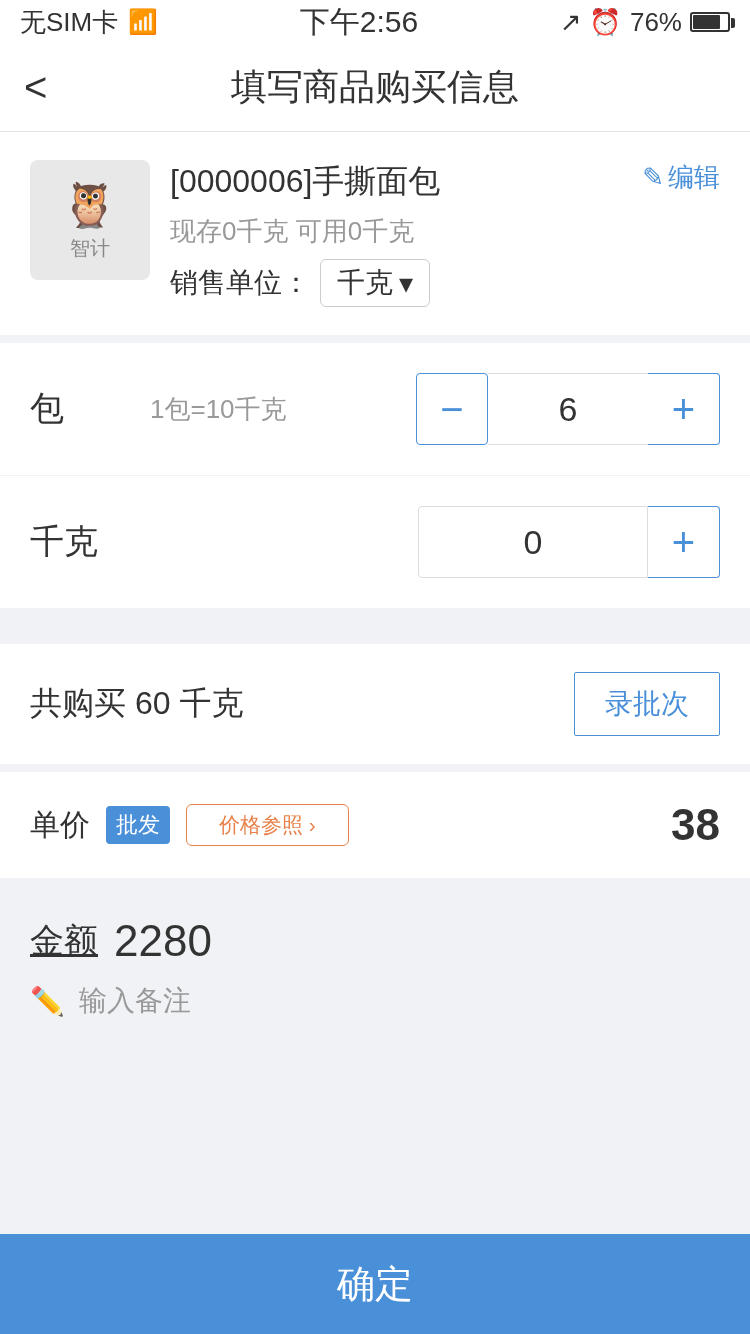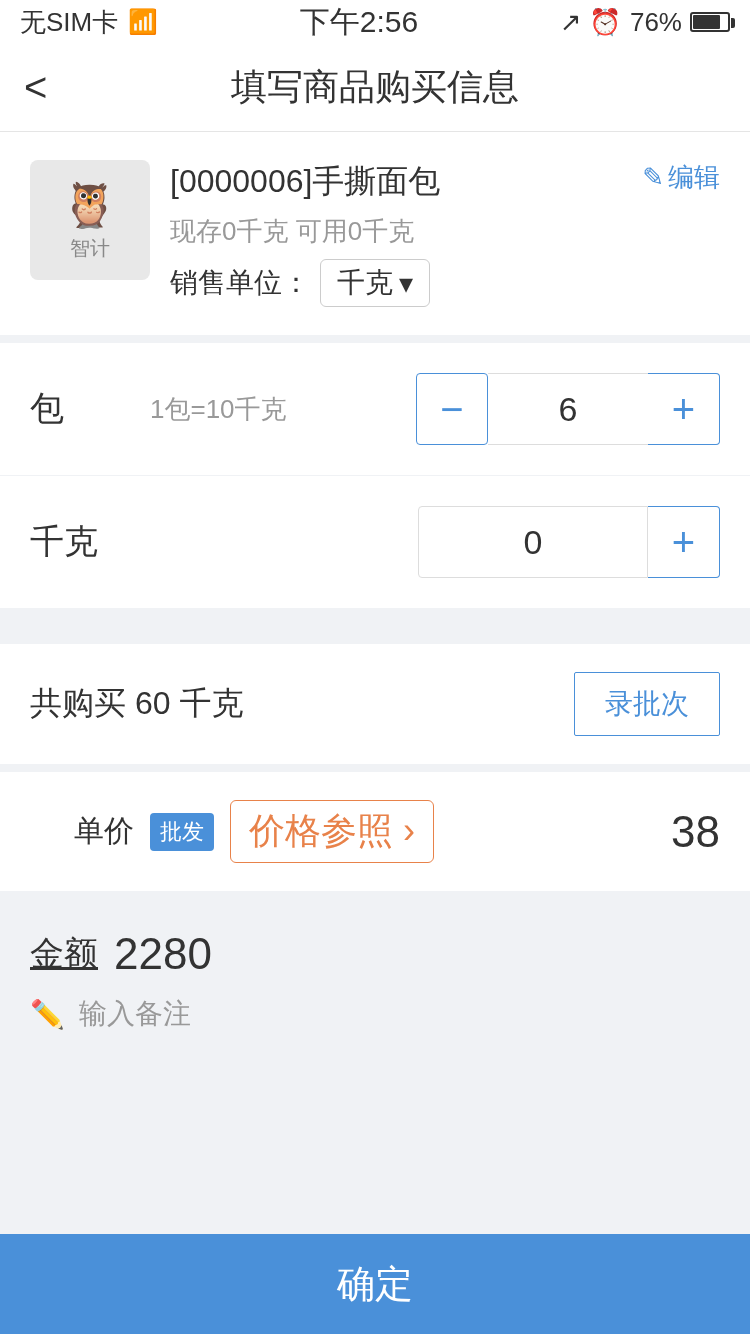--- a/index.html
+++ b/index.html
@@ -205,45 +205,45 @@
 
     
     .price-section {
       background: #fff;
       padding: 28px 30px;
       border-bottom: 8px solid #f0f2f5;
       display: flex;
       align-items: center;
       gap: 16px;
     }
-    .price-label { font-size: 30px; color: #333; margin-left: 44px; }
+    .price-label { font-size: 30px; color: #333; }
     .badge-pifa {
       background: #4a90d9;
       color: #fff;
       font-size: 22px;
       padding: 4px 10px;
       border-radius: 4px;
     }
     .price-ref-btn {
       border: 1.5px solid #e8824a;
       border-radius: 6px;
-      padding: 6px 18px;
-      font-size: 36px;
+      padding: 6px 32px;
+      font-size: 21px;
       color: #e8824a;
       background: #fff;
       display: flex;
       align-items: center;
       gap: 4px;
       cursor: pointer;
     }
     .price-value {
       margin-left: auto;
       font-size: 44px;
       color: #333;
-      font-weight: 400;
+      font-weight: 700;
     }
 
     
     .amount-section {
       background: #f0f2f5;
       padding: 30px 30px 20px 30px;
     }
     .amount-row {
       display: flex;
       align-items: center;

